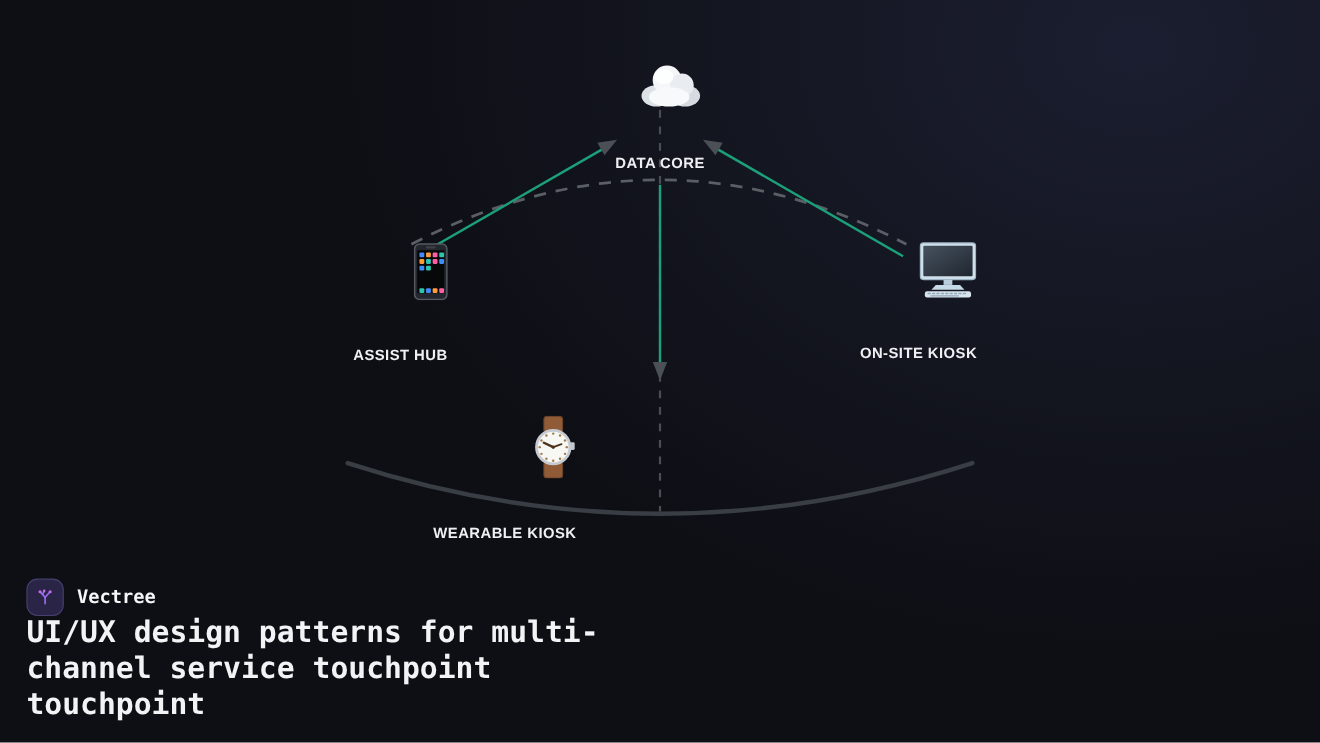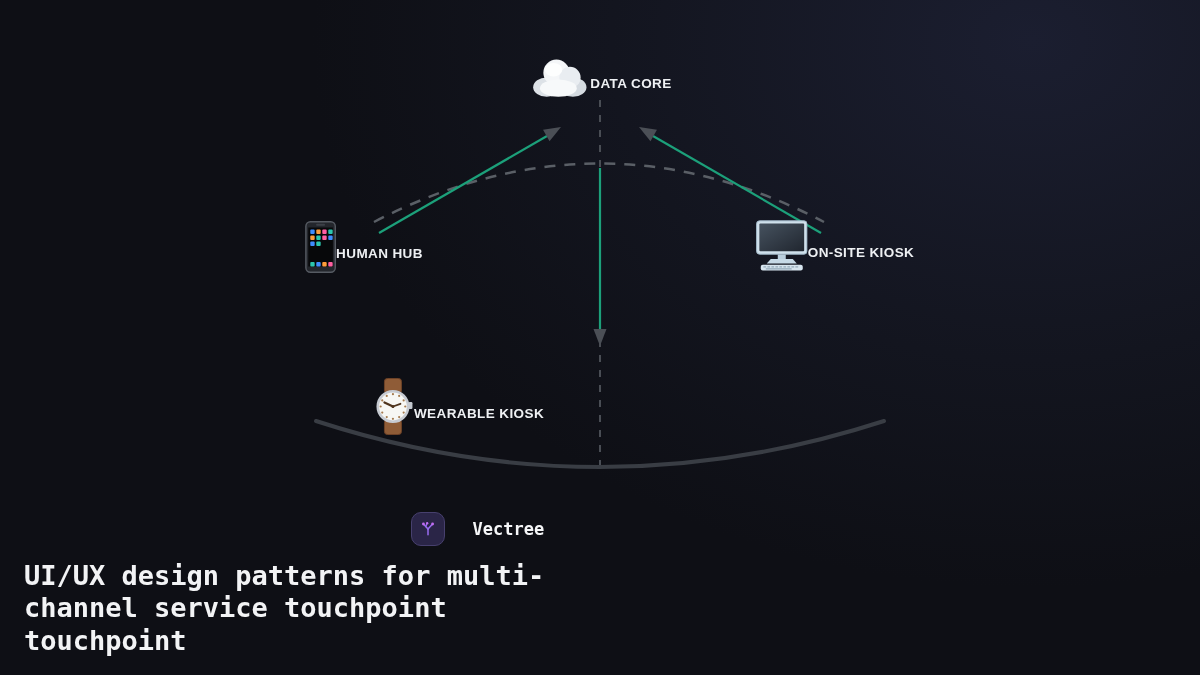--- a/index.html
+++ b/index.html
@@ -29,35 +29,36 @@
   }
   .stage{position:absolute;inset:0;}
   svg.connectors{position:absolute;left:0;top:0;z-index:1;}
   .connector-green{stroke:var(--color-connector_green);stroke-width:2.2;fill:none;}
   .connector-dashed-arc{stroke:var(--color-dashed_arc_gray);stroke-width:2.5;stroke-dasharray:11 9;fill:none;}
   .connector-dashed-vertical{stroke:var(--color-dashed_vertical_gray);stroke-width:2;stroke-dasharray:7 8;fill:none;}
   .bottom-arc{stroke:var(--color-bottom_arc_gray);stroke-width:4;stroke-linecap:round;fill:none;}
   .arrowhead{fill:var(--color-arrowhead_gray);}
 
   .node{
-    position:absolute;z-index:2;display:flex;flex-direction:row;align-items:center;
+    position:absolute;z-index:2;display:flex;flex-direction:column;align-items:flex-end;
     transform:translateX(-50%);
+    gap:28px;
   }
   .node-label{
     margin-top:9px;font-weight:bold;font-size:13.5px;letter-spacing:.4px;
     color:var(--color-label_white);white-space:nowrap;
   }
   .node-data-core{left:600px;top:54px;}
   .node-mobile-hub{left:364px;top:221px;}
   .node-on-site-kiosk{left:835px;top:220px;}
   .node-wearable-alert{left:459px;top:378px;}
   .node-human-assist{left:741px;top:379px;}
 
   .footer{position:absolute;left:24px;bottom:18px;z-index:3;}
-  .brand-row{display:flex;align-items:center;gap:28px;margin-bottom:14px;justify-content:flex-end;}
+  .brand-row{display:flex;align-items:center;gap:12px;}
   .logo-badge{
     width:34px;height:34px;border-radius:10px;background:var(--color-logo_bg);
     border:1.5px solid var(--color-logo_border);display:flex;align-items:center;justify-content:center;
   }
   .brand-name{
     font-family:"DejaVu Sans Mono", monospace;font-weight:bold;font-size:17px;color:#f5f6f8;
   }
   .page-title{
     font-family:"DejaVu Sans Mono", monospace;font-weight:bold;
     font-size:27px;line-height:32.5px;color:#f2f3f5;
@@ -120,21 +121,21 @@
           <rect x="23.2" y="14.5" width="4.4" height="4.4" rx="1" fill="#3f8cff"></rect>
           <rect x="5.2" y="20.5" width="4.4" height="4.4" rx="1" fill="#3f8cff"></rect>
           <rect x="11.2" y="20.5" width="4.4" height="4.4" rx="1" fill="#2cc6ae"></rect>
           <rect x="5.2" y="41" width="4.4" height="4.4" rx="1" fill="#2cc6ae"></rect>
           <rect x="11.2" y="41" width="4.4" height="4.4" rx="1" fill="#3f8cff"></rect>
           <rect x="17.2" y="41" width="4.4" height="4.4" rx="1" fill="#ff9d3b"></rect>
           <rect x="23.2" y="41" width="4.4" height="4.4" rx="1" fill="#ff5fa2"></rect>
         </g>
       </svg>
     </span>
-    <span class="node-label">HUMAN HUB</span>
+    <span class="node-label">ASSIST HUB</span>
   </div>
 
   <div class="node node-on-site-kiosk">
     <span>
       <svg width="52" height="51" viewBox="0 0 52 51">
         <defs>
           <linearGradient id="scr" x1="0" y1="0" x2="1" y2="1">
             <stop offset="0" stop-color="#46525f"></stop>
             <stop offset="1" stop-color="#20262f"></stop>
           </linearGradient>

